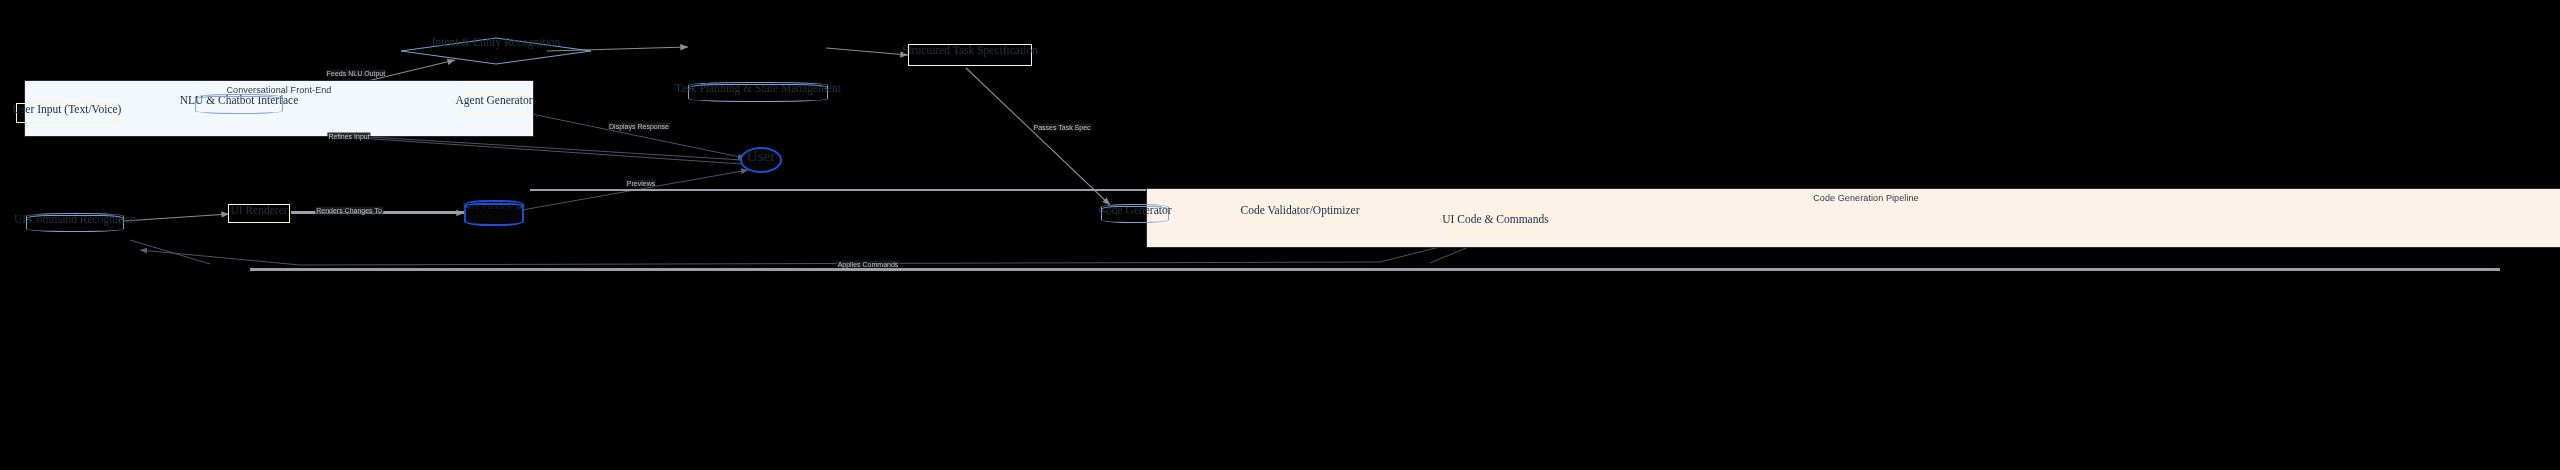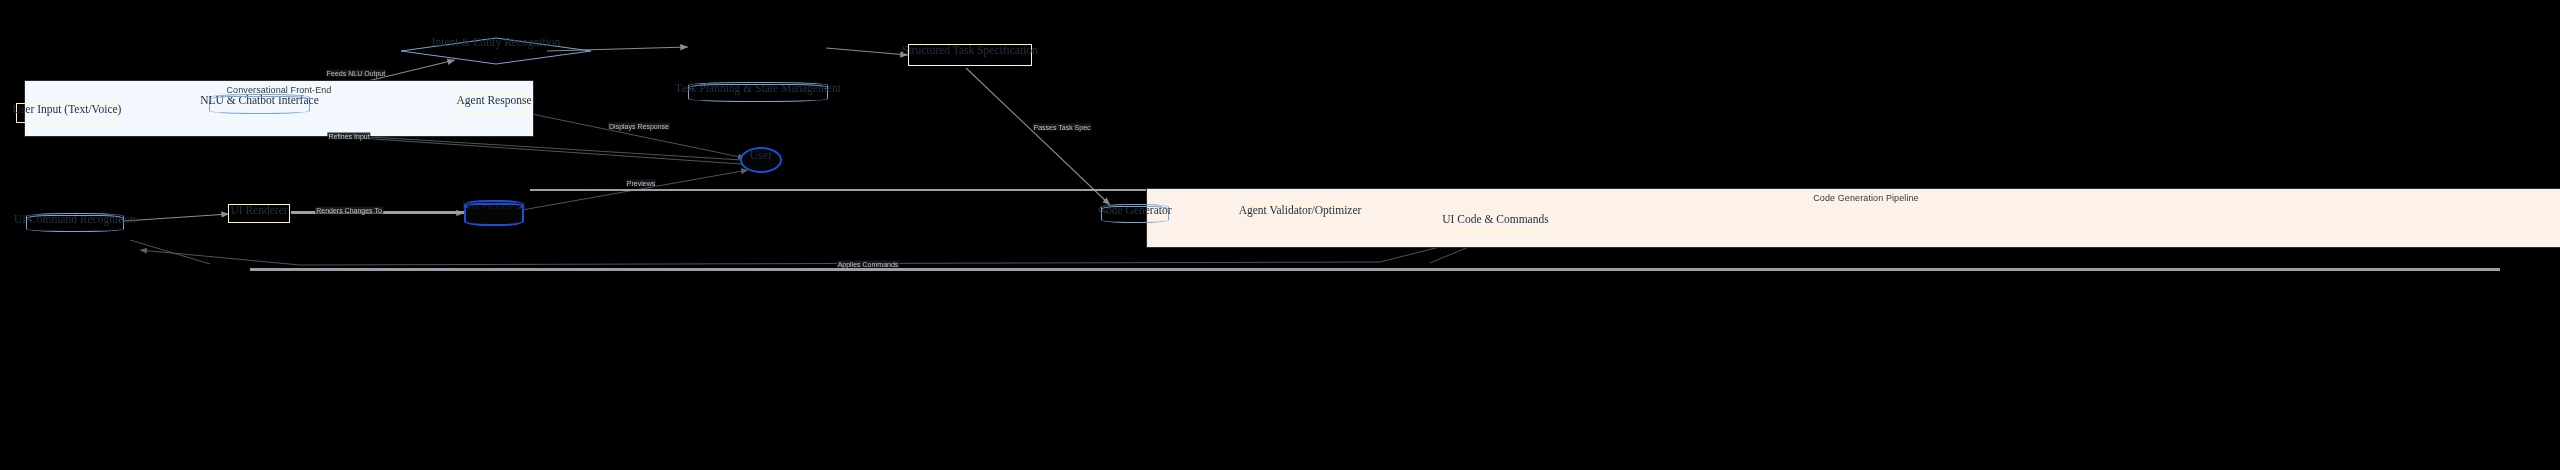--- a/index.html
+++ b/index.html
@@ -82,21 +82,21 @@
   }
   .node-diamond .dia-label {
     position: relative;
     z-index: 2;
   }
   .node-ellipse {
     border: 2px solid #1b4fd8;
     border-radius: 50%;
     background: #050505;
     color: #1c2e3c;
-    font-size: 12px;
+    font-size: 15px;
   }
   .node-hl {
     border: 2px solid #1b4fd8;
     background: #050505;
     color: #16222c;
     font-size: 9.5px;
   }
   .node-hl::before {
     content: "";
     position: absolute;
@@ -212,47 +212,47 @@
   </div>
 
   <div class="subgraph sg-conv" style="left:24px; top:80px; width:510px; height:57px;padding-left:13px;">
     <div class="subgraph-title">Conversational Front-End</div>
   </div>
 
   <div class="node node-rect" style="left:16px; top:103px; width:102px; height:20px;">
     <span>User Input (Text/Voice)</span>
   </div>
 
-  <div class="node node-cyl" style="left:209px; top:94px; width:101px; height:20px;">
+  <div class="node node-cyl" style="left:195px; top:94px; width:88px; height:20px;">
     <span>NLU &amp; Chatbot Interface</span>
   </div>
 
   <div class="node node-rect" style="left:460px; top:94px; width:68px; height:20px;">
-    <span>Agent Response</span>
+    <span>Agent Generator</span>
   </div>
 
 
   <div class="node node-cyl" style="left:26px; top:213px; width:98px; height:19px;">
     <span>UI Command Recognition</span>
   </div>
 
   <div class="node node-rect" style="left:228px; top:204px; width:62px; height:19px;">
     <span>UI Renderer</span>
   </div>
 
   <div class="subgraph sg-code" style="left:1098px; top:188px; width:1440px; height:60px;">
     <div class="subgraph-title">Code Generation Pipeline</div>
   </div>
 
   <div class="node node-cyl" style="left:1101px; top:204px; width:68px; height:19px;">
     <span>Code Generator</span>
   </div>
 
   <div class="node node-rect" style="left:1250px; top:204px; width:100px; height:19px;">
-    <span>Agent Validator/Optimizer</span>
+    <span>Code Validator/Optimizer</span>
   </div>
 
   <div class="node node-rect" style="left:1449px; top:213px; width:93px; height:19px;">
     <span>UI Code &amp; Commands</span>
   </div>
 
   <div class="node node-ellipse" style="left:740px; top:147px; width:42px; height:26px;">
     <span>User</span>
   </div>
 

